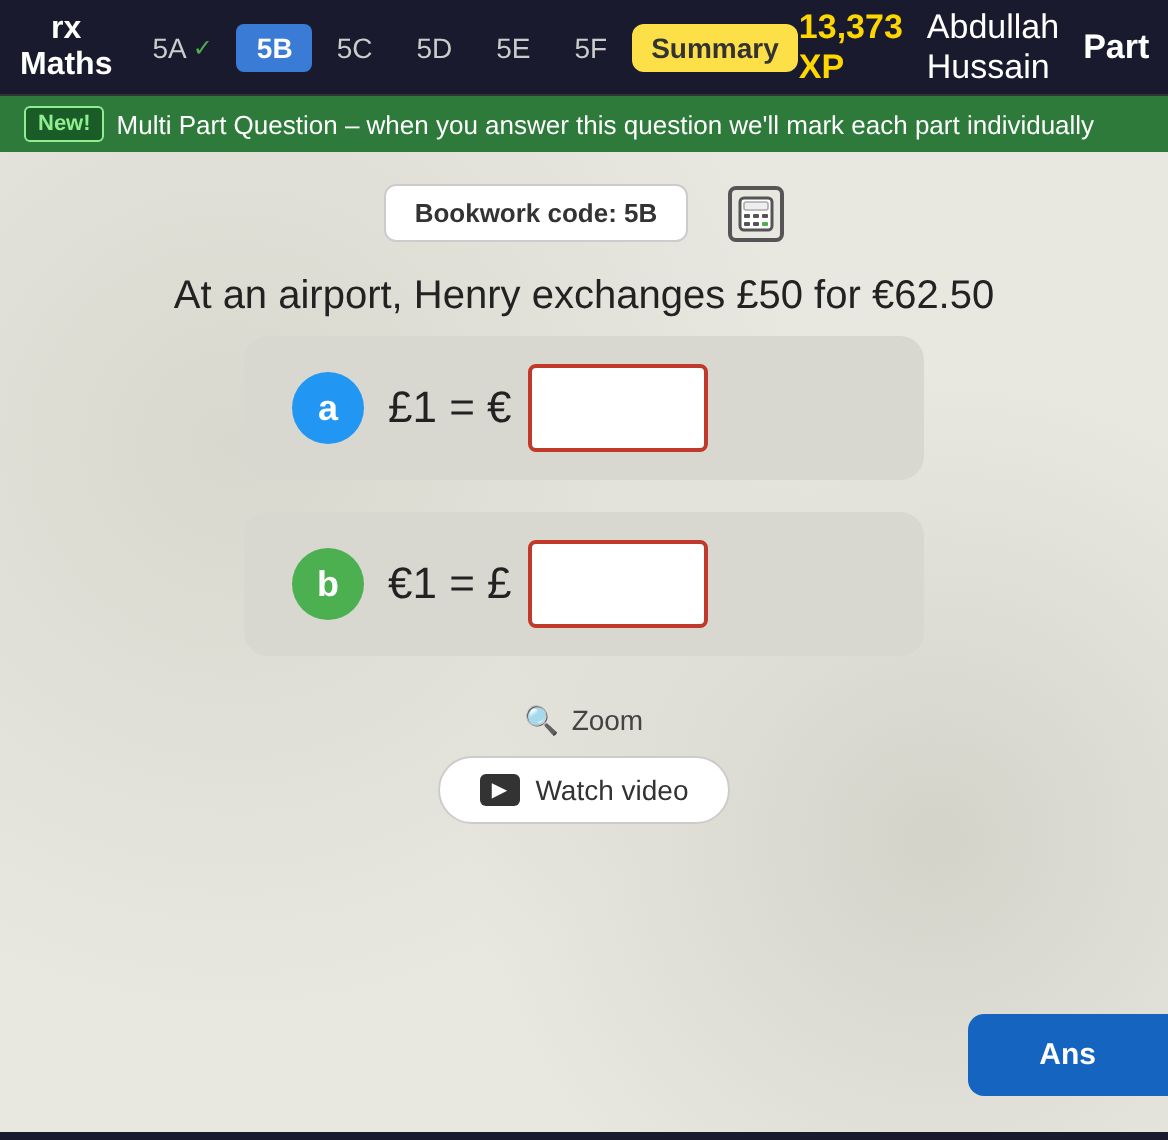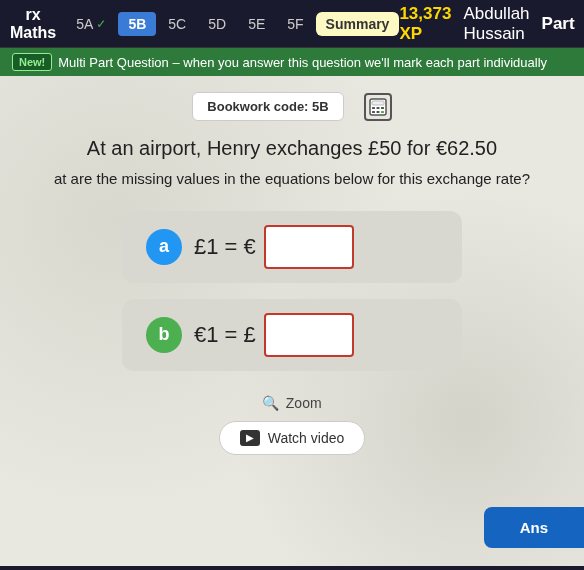--- a/index.html
+++ b/index.html
@@ -63,21 +63,21 @@
       align-items: center;
       gap: 3px;
     }
 
     .nav-tab.completed .check {
       color: #4caf50;
       font-size: 12px;
     }
 
     .nav-tab.summary {
-      background: #fef9c3;
+      background: #fde047;
       color: #333;
       font-weight: bold;
       border-radius: 6px;
     }
 
     .top-bar-right {
       display: flex;
       align-items: center;
       gap: 12px;
       color: #fff;
@@ -359,21 +359,20 @@
           <rect x="12" y="9" width="3" height="2" rx="0.5" fill="#555"></rect>
           <rect x="3" y="13" width="3" height="2" rx="0.5" fill="#555"></rect>
           <rect x="7.5" y="13" width="3" height="2" rx="0.5" fill="#555"></rect>
           <rect x="12" y="13" width="3" height="2" rx="0.5" fill="#4CAF50"></rect>
         </svg>
       </div>
     </div>
   </div>
 
   <p class="question-intro">At an airport, Henry exchanges £50 for €62.50</p>
-  <p class="question-main">at are the missing values in the equations below for this exchange rate?</p>
 
   <div class="answer-section">
 
     <div class="answer-row">
       <div class="part-badge a">a</div>
       <div class="equation-text">
         <span>£1 = €</span>
         <input class="answer-input" type="text" style="">
       </div>
     </div>

